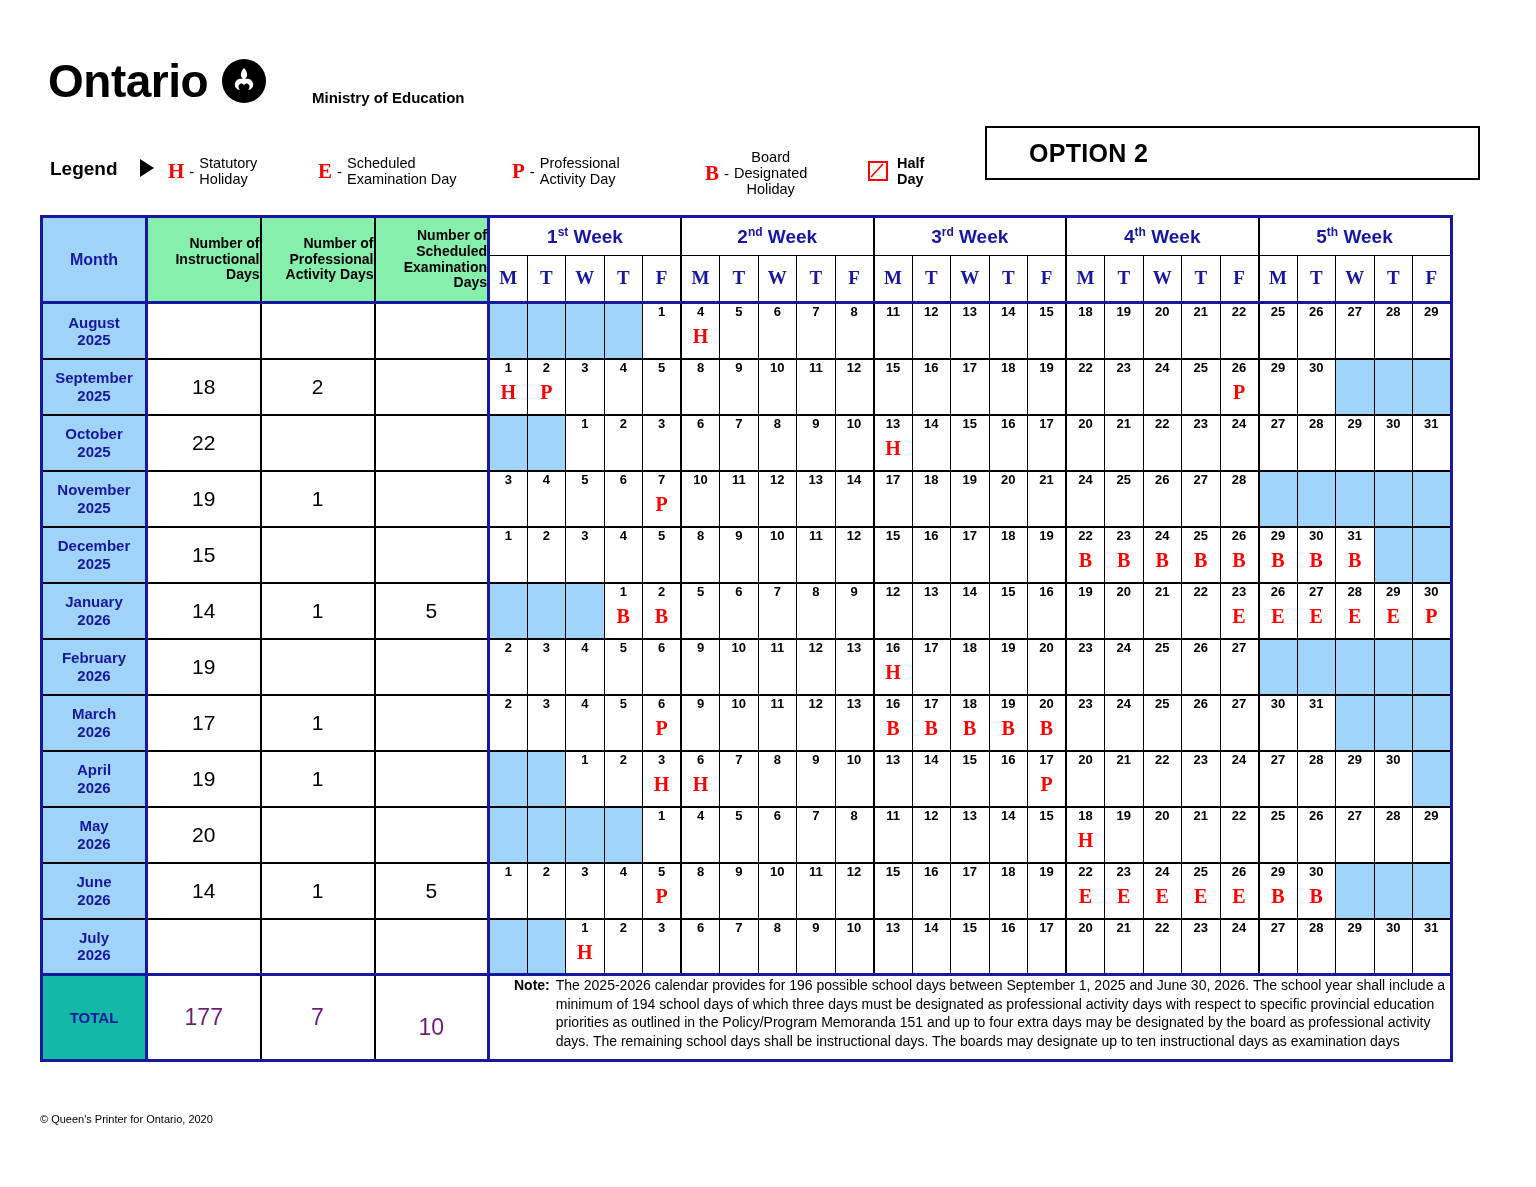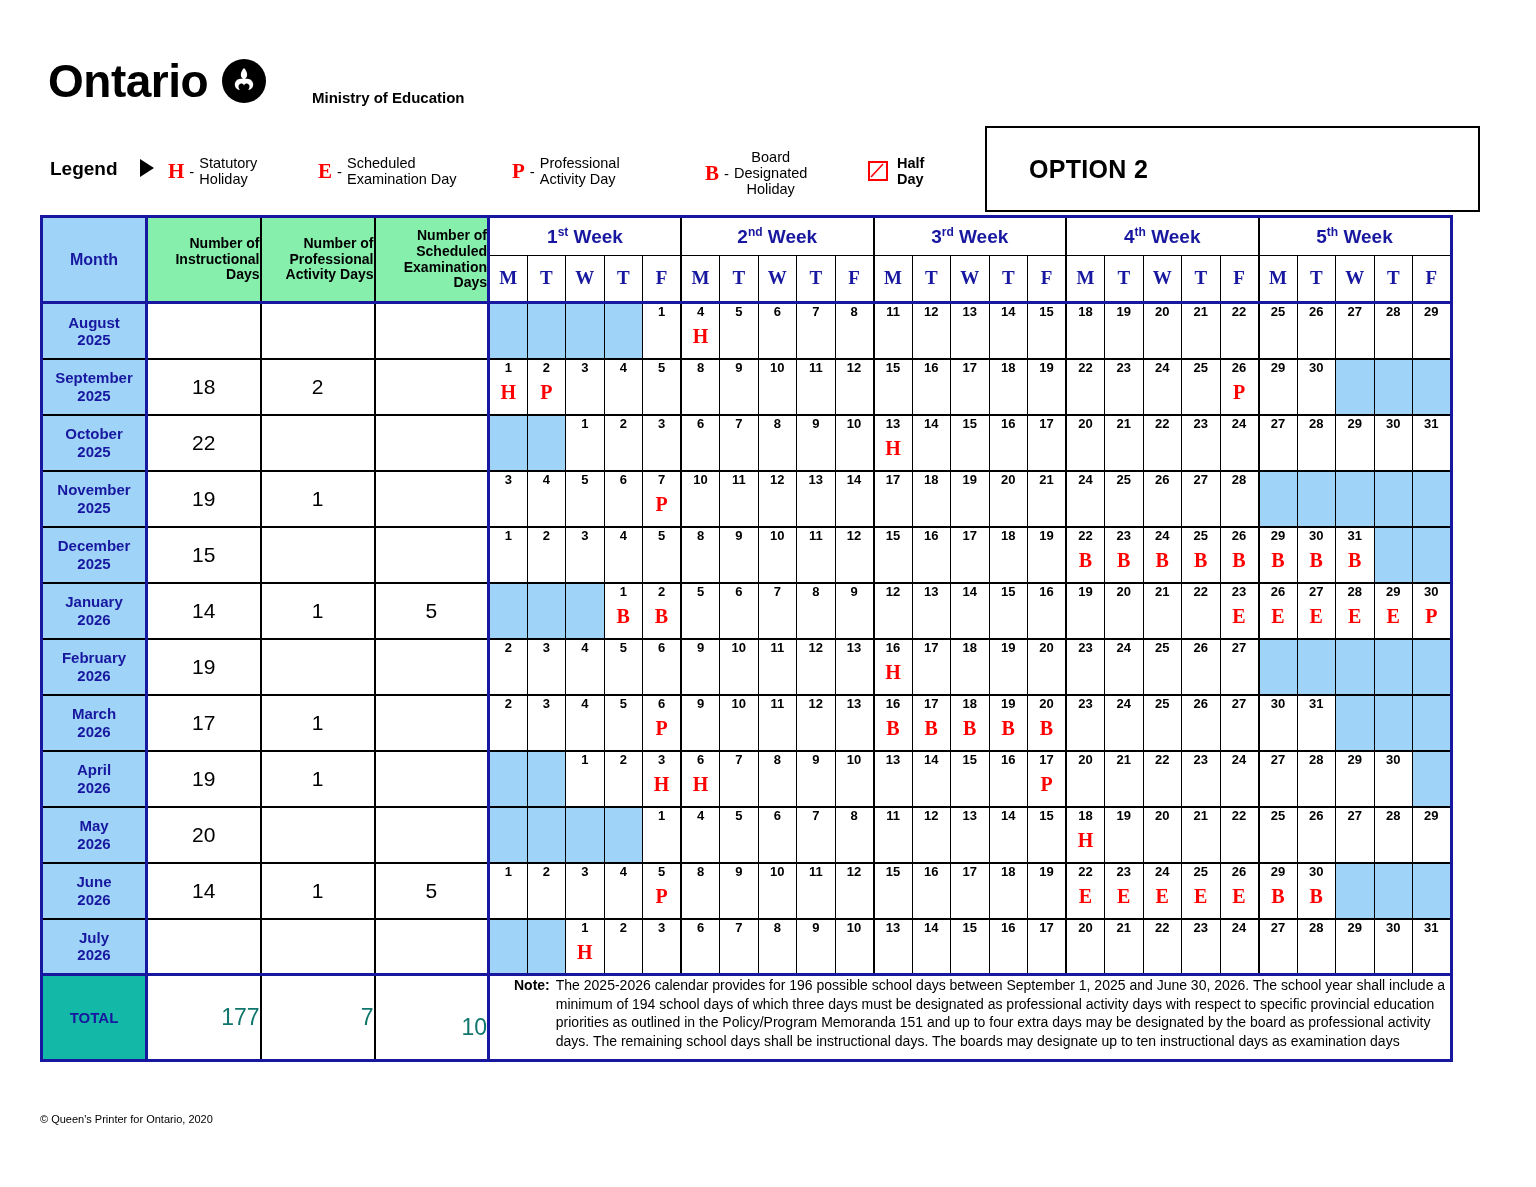--- a/index.html
+++ b/index.html
@@ -68,21 +68,21 @@
   .leg5 { left: 868px; top: 15px; font-weight: bold; }
 
   .halfday-box {
     width: 20px; height: 20px; border: 2.5px solid #ff0000;
     position: relative; flex: 0 0 auto;
   }
   .halfday-box svg { position: absolute; left: 0; top: 0; }
 
   .option-box {
     position: absolute; left: 985px; top: -14px;
-    width: 495px; height: 86px;
+    width: 495px; height: 54px;
     border: 2px solid #000; background: #fff;
     display: flex; align-items: center;
   }
   .option-label {
     font-size: 25px; font-weight: bold; color: #000;
     padding-left: 42px; letter-spacing: 0.3px;
   }
 
   
   .cal-wrap { position: absolute; left: 40px; top: 215px; }
@@ -176,22 +176,22 @@
   
   td.t-name {
     background: #14b8a6; color: #17179f;
     font-size: 15px; font-weight: bold;
     text-align: center; vertical-align: middle;
     height: 86px;
     border-right: 3px solid #17179f;
     border-top: 3px solid #17179f;
   }
   td.t-val {
-    background: #fff; color: #0f766e;
-    font-size: 23px; text-align: right; vertical-align: middle;
+    background: #fff; color: #701a75;
+    font-size: 23px; text-align: center; vertical-align: middle;
     border-right: 2.5px solid #000;
     border-top: 3px solid #17179f;
   }
   td.t-val.last { border-right: 3px solid #17179f; }
   td.t-val.low { vertical-align: bottom; padding-bottom: 18px; }
 
   td.note-cell {
     background: #fff; vertical-align: top;
     border-top: 3px solid #17179f;
     padding: 9px 12px 6px 8px;

